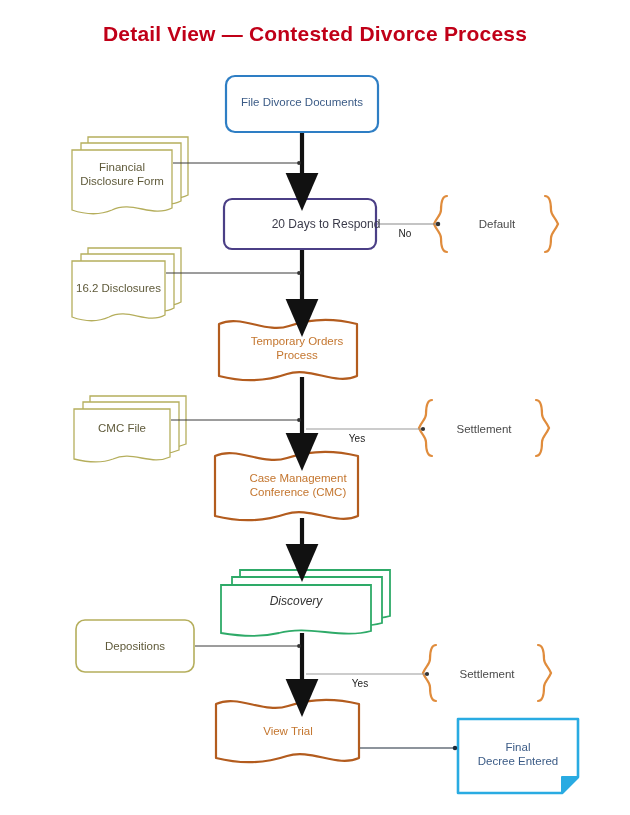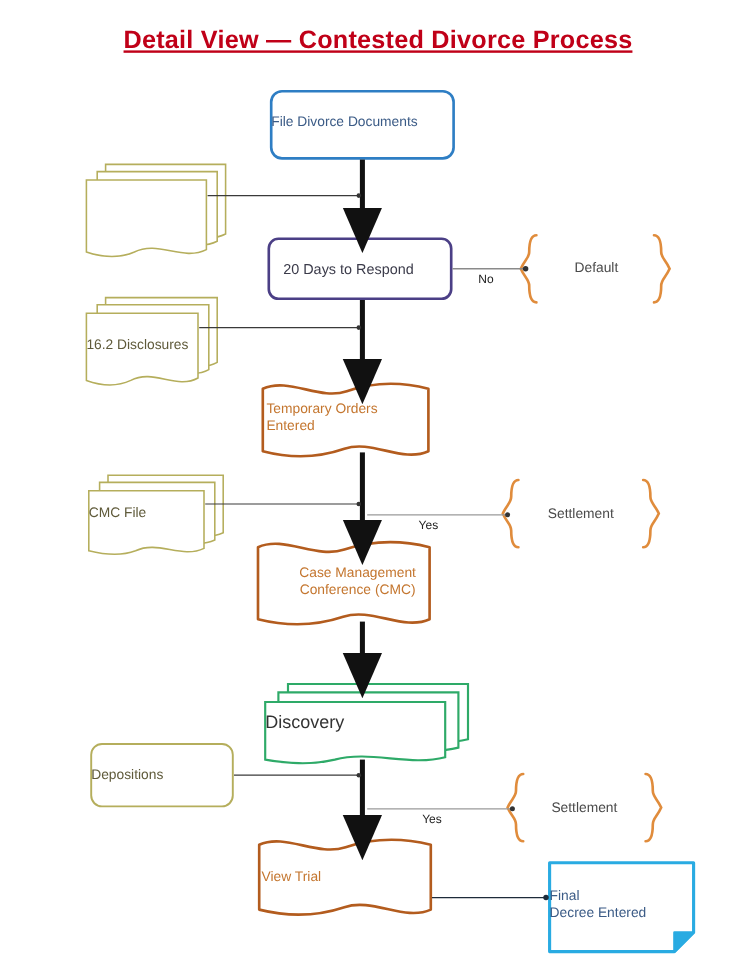--- a/index.html
+++ b/index.html
@@ -27,34 +27,33 @@
   .title {
     position: absolute;
     left: 0;
     top: 22px;
     width: 630px;
     text-align: center;
     font-size: 21px;
     font-weight: bold;
     color: #c00018;
     letter-spacing: 0.2px;
-    text-decoration: underline;
   }
   .node-label {
     position: absolute;
-    text-align: left;
+    text-align: center;
     line-height: 1.25;
     pointer-events: none;
     white-space: pre-line;
   }
   .lbl-blue   { color: #3b5b86; font-size: 11.5px; }
   .lbl-purple { color: #3b3b4a; font-size: 12px; }
   .lbl-orange { color: #c4762f; font-size: 11.5px; }
   .lbl-olive  { color: #5f5a3a; font-size: 11.5px; }
-  .lbl-green  { color: #333333; font-size: 15px; }
+  .lbl-green  { color: #333333; font-size: 12px; font-style: italic; }
   .edge-label {
     position: absolute;
     font-size: 10px;
     color: #222222;
     text-align: center;
     margin-top: 24px;
   }
   .brace-label {
     position: absolute;
     font-size: 11.5px;
@@ -198,29 +197,31 @@
       <line x1="306" y1="674" x2="427" y2="674" stroke="#9a9a9a" stroke-width="1.1" marker-end="url(#dot-gray)"></line>
     </g>
 
     <g>
       <line x1="360" y1="748" x2="455" y2="748" stroke="#1d2b3a" stroke-width="1.2" marker-end="url(#dot-dark)"></line>
     </g>
   </svg>
 
   <div class="node-label lbl-blue" style="left:226px; top:95px; width:152px;">File Divorce Documents</div>
 
+  <div class="node-label lbl-olive" style="left:72px; top:160px; width:100px;">Financial
+Disclosure Form</div>
 
   <div class="node-label lbl-purple" style="left:236px; top:217px; width:180px;">20 Days to Respond</div>
 
   <div class="brace-label" style="left:452px; top:218px; width:90px;">Default</div>
 
   <div class="node-label lbl-olive" style="left:72px; top:281px; width:93px;">16.2 Disclosures</div>
 
   <div class="node-label lbl-orange" style="left:222px; top:334px; width:150px;">Temporary Orders
-Entered</div>
+Process</div>
 
   <div class="node-label lbl-olive" style="left:74px; top:421px; width:96px;">CMC File</div>
 
   <div class="brace-label" style="left:437px; top:423px; width:94px;">Settlement</div>
 
   <div class="node-label lbl-orange" style="left:228px; top:471px; width:140px; text-align:center;">Case Management
 Conference (CMC)</div>
 
   <div class="node-label lbl-green" style="left:221px; top:594px; width:150px;">Discovery</div>
 

